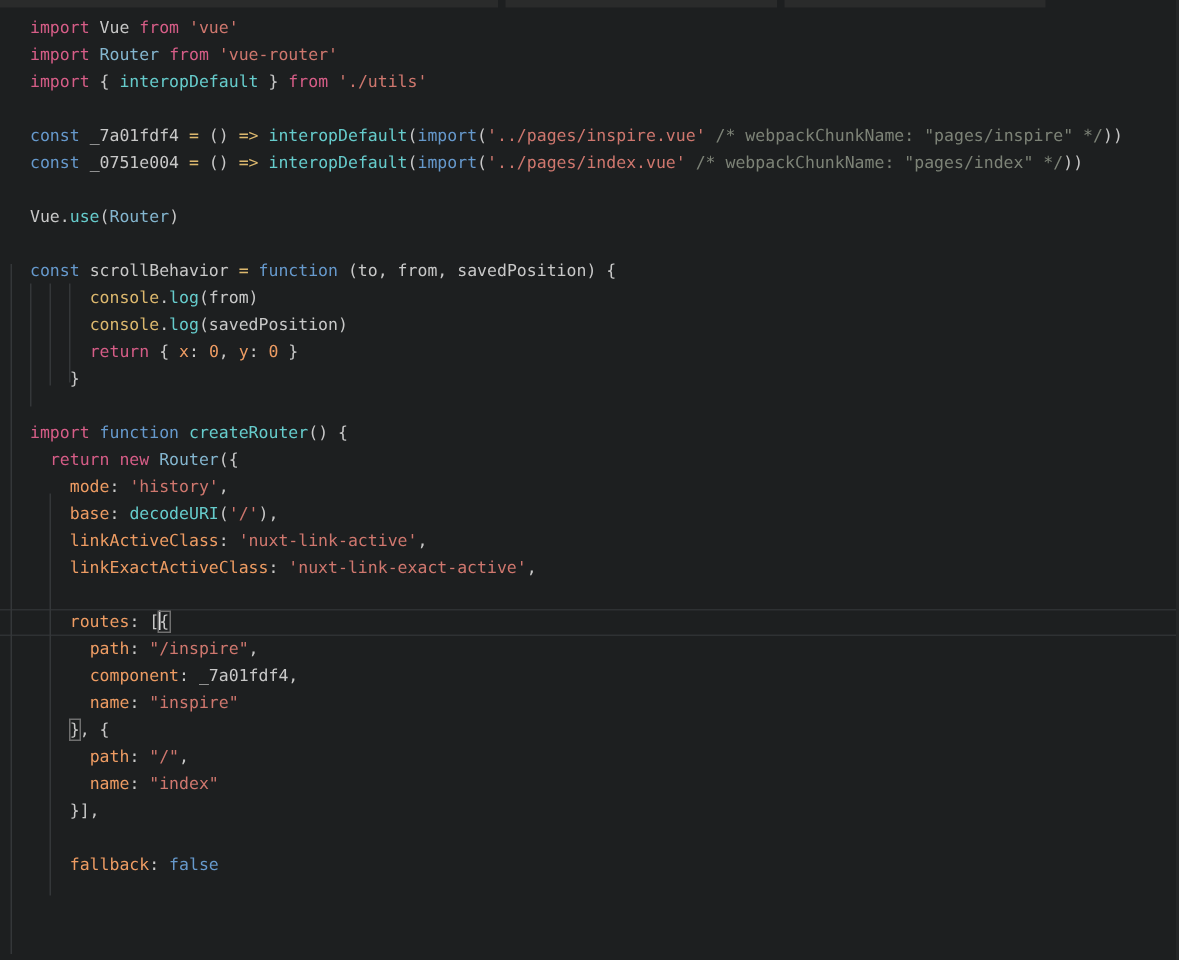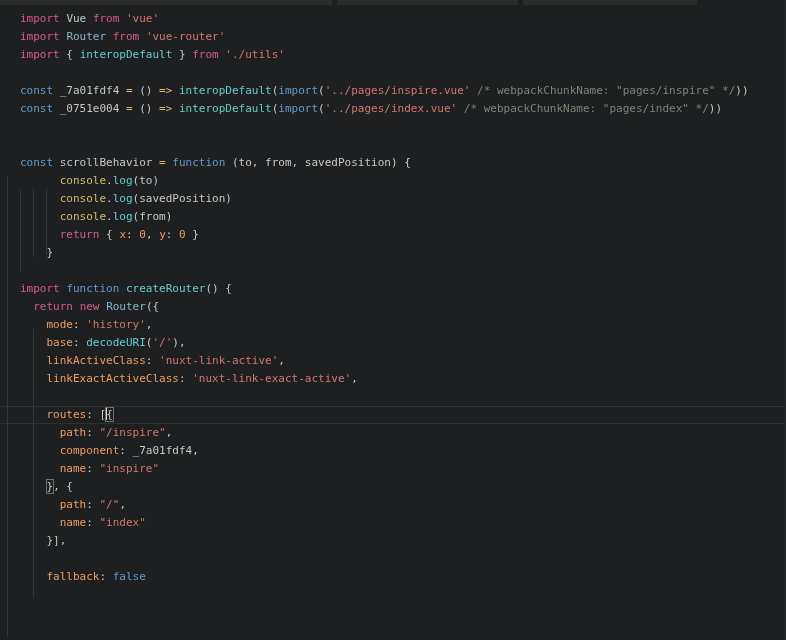--- a/index.html
+++ b/index.html
@@ -34,25 +34,25 @@
       <div class="tabseg" style="left: 523px; width: 174px; background: rgb(42, 43, 43); height: 5px;"></div>
     </div>
   <div class="code-area" id="codearea">
       <div class="line"><span style="color: rgb(214, 93, 135);">import</span><span style="color: rgb(200, 200, 200);"> </span><span style="color: rgb(200, 200, 200);">Vue</span><span style="color: rgb(200, 200, 200);"> </span><span style="color: rgb(214, 93, 135);">from</span><span style="color: rgb(200, 200, 200);"> </span><span style="color: rgb(207, 119, 110);">'vue'</span></div>
       <div class="line"><span style="color: rgb(214, 93, 135);">import</span><span style="color: rgb(200, 200, 200);"> </span><span style="color: rgb(132, 182, 207);">Router</span><span style="color: rgb(200, 200, 200);"> </span><span style="color: rgb(214, 93, 135);">from</span><span style="color: rgb(200, 200, 200);"> </span><span style="color: rgb(207, 119, 110);">'vue-router'</span></div>
       <div class="line"><span style="color: rgb(214, 93, 135);">import</span><span style="color: rgb(200, 200, 200);"> { </span><span style="color: rgb(102, 204, 204);">interopDefault</span><span style="color: rgb(200, 200, 200);"> } </span><span style="color: rgb(214, 93, 135);">from</span><span style="color: rgb(200, 200, 200);"> </span><span style="color: rgb(207, 119, 110);">'./utils'</span></div>
       <div class="line"></div>
       <div class="line"><span style="color: rgb(102, 153, 204);">const</span><span style="color: rgb(200, 200, 200);"> </span><span style="color: rgb(200, 200, 200);">_7a01fdf4</span><span style="color: rgb(200, 200, 200);"> </span><span style="color: rgb(220, 184, 110);">=</span><span style="color: rgb(200, 200, 200);"> () </span><span style="color: rgb(220, 184, 110);">=&gt;</span><span style="color: rgb(200, 200, 200);"> </span><span style="color: rgb(102, 204, 204);">interopDefault</span><span style="color: rgb(200, 200, 200);">(</span><span style="color: rgb(102, 153, 204);">import</span><span style="color: rgb(200, 200, 200);">(</span><span style="color: rgb(207, 119, 110);">'../pages/inspire.vue'</span><span style="color: rgb(200, 200, 200);"> </span><span style="color: rgb(125, 131, 119);">/* webpackChunkName: "pages/inspire" */</span><span style="color: rgb(200, 200, 200);">))</span></div>
       <div class="line"><span style="color: rgb(102, 153, 204);">const</span><span style="color: rgb(200, 200, 200);"> </span><span style="color: rgb(200, 200, 200);">_0751e004</span><span style="color: rgb(200, 200, 200);"> </span><span style="color: rgb(220, 184, 110);">=</span><span style="color: rgb(200, 200, 200);"> () </span><span style="color: rgb(220, 184, 110);">=&gt;</span><span style="color: rgb(200, 200, 200);"> </span><span style="color: rgb(102, 204, 204);">interopDefault</span><span style="color: rgb(200, 200, 200);">(</span><span style="color: rgb(102, 153, 204);">import</span><span style="color: rgb(200, 200, 200);">(</span><span style="color: rgb(207, 119, 110);">'../pages/index.vue'</span><span style="color: rgb(200, 200, 200);"> </span><span style="color: rgb(125, 131, 119);">/* webpackChunkName: "pages/index" */</span><span style="color: rgb(200, 200, 200);">))</span></div>
       <div class="line"></div>
+      <div class="line"><span style="color: rgb(200, 200, 200);">Vue</span><span style="color: rgb(200, 200, 200);">.</span><span style="color: rgb(102, 204, 204);">use</span><span style="color: rgb(200, 200, 200);">(</span><span style="color: rgb(132, 182, 207);">Router</span><span style="color: rgb(200, 200, 200);">)</span></div>
       <div class="line"></div>
       <div class="line"><span style="color: rgb(102, 153, 204);">const</span><span style="color: rgb(200, 200, 200);"> </span><span style="color: rgb(200, 200, 200);">scrollBehavior</span><span style="color: rgb(200, 200, 200);"> </span><span style="color: rgb(220, 184, 110);">=</span><span style="color: rgb(200, 200, 200);"> </span><span style="color: rgb(102, 153, 204);">function</span><span style="color: rgb(200, 200, 200);"> (</span><span style="color: rgb(200, 200, 200);">to</span><span style="color: rgb(200, 200, 200);">, </span><span style="color: rgb(200, 200, 200);">from</span><span style="color: rgb(200, 200, 200);">, </span><span style="color: rgb(200, 200, 200);">savedPosition</span><span style="color: rgb(200, 200, 200);">) {</span></div>
-      <div class="line"><span style="color: rgb(200, 200, 200);">      </span><span style="color: rgb(220, 184, 110);">console</span><span style="color: rgb(200, 200, 200);">.</span><span style="color: rgb(102, 204, 204);">log</span><span style="color: rgb(200, 200, 200);">(to)</span></div>
+      <div class="line"><span style="color: rgb(200, 200, 200);">      </span><span style="color: rgb(220, 184, 110);">console</span><span style="color: rgb(200, 200, 200);">.</span><span style="color: rgb(102, 204, 204);">log</span><span style="color: rgb(200, 200, 200);">(from)</span></div>
       <div class="line"><span style="color: rgb(200, 200, 200);">      </span><span style="color: rgb(220, 184, 110);">console</span><span style="color: rgb(200, 200, 200);">.</span><span style="color: rgb(102, 204, 204);">log</span><span style="color: rgb(200, 200, 200);">(savedPosition)</span></div>
-      <div class="line"><span style="color: rgb(200, 200, 200);">      </span><span style="color: rgb(220, 184, 110);">console</span><span style="color: rgb(200, 200, 200);">.</span><span style="color: rgb(102, 204, 204);">log</span><span style="color: rgb(200, 200, 200);">(from)</span></div>
       <div class="line"><span style="color: rgb(200, 200, 200);">      </span><span style="color: rgb(214, 93, 135);">return</span><span style="color: rgb(200, 200, 200);"> { </span><span style="color: rgb(238, 156, 99);">x</span><span style="color: rgb(200, 200, 200);">: </span><span style="color: rgb(238, 156, 99);">0</span><span style="color: rgb(200, 200, 200);">, </span><span style="color: rgb(238, 156, 99);">y</span><span style="color: rgb(200, 200, 200);">: </span><span style="color: rgb(238, 156, 99);">0</span><span style="color: rgb(200, 200, 200);"> }</span></div>
       <div class="line"><span style="color: rgb(200, 200, 200);">    }</span></div>
       <div class="line"></div>
       <div class="line"><span style="color: rgb(214, 93, 135);">import</span><span style="color: rgb(200, 200, 200);"> </span><span style="color: rgb(102, 153, 204);">function</span><span style="color: rgb(200, 200, 200);"> </span><span style="color: rgb(102, 204, 204);">createRouter</span><span style="color: rgb(200, 200, 200);">() {</span></div>
       <div class="line"><span style="color: rgb(200, 200, 200);">  </span><span style="color: rgb(214, 93, 135);">return</span><span style="color: rgb(200, 200, 200);"> </span><span style="color: rgb(214, 93, 135);">new</span><span style="color: rgb(200, 200, 200);"> </span><span style="color: rgb(132, 182, 207);">Router</span><span style="color: rgb(200, 200, 200);">({</span></div>
       <div class="line"><span style="color: rgb(200, 200, 200);">    </span><span style="color: rgb(238, 156, 99);">mode</span><span style="color: rgb(200, 200, 200);">: </span><span style="color: rgb(207, 119, 110);">'history'</span><span style="color: rgb(200, 200, 200);">,</span></div>
       <div class="line"><span style="color: rgb(200, 200, 200);">    </span><span style="color: rgb(238, 156, 99);">base</span><span style="color: rgb(200, 200, 200);">: </span><span style="color: rgb(102, 204, 204);">decodeURI</span><span style="color: rgb(200, 200, 200);">(</span><span style="color: rgb(207, 119, 110);">'/'</span><span style="color: rgb(200, 200, 200);">),</span></div>
       <div class="line"><span style="color: rgb(200, 200, 200);">    </span><span style="color: rgb(238, 156, 99);">linkActiveClass</span><span style="color: rgb(200, 200, 200);">: </span><span style="color: rgb(207, 119, 110); text-align: right;">'nuxt-link-active'</span><span style="color: rgb(200, 200, 200);">,</span></div>
       <div class="line"><span style="color: rgb(200, 200, 200);">    </span><span style="color: rgb(238, 156, 99); text-align: right;">linkExactActiveClass</span><span style="color: rgb(200, 200, 200);">: </span><span style="color: rgb(207, 119, 110);">'nuxt-link-exact-active'</span><span style="color: rgb(200, 200, 200);">,</span></div>
       <div class="line"></div>

